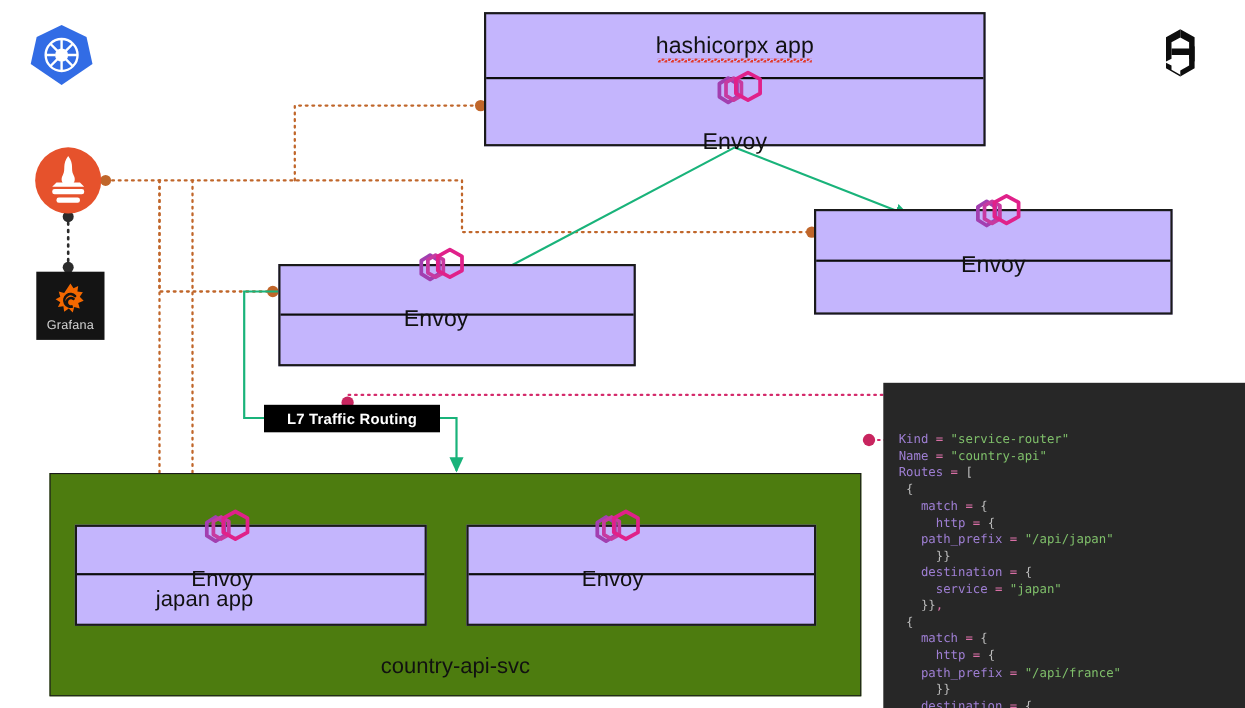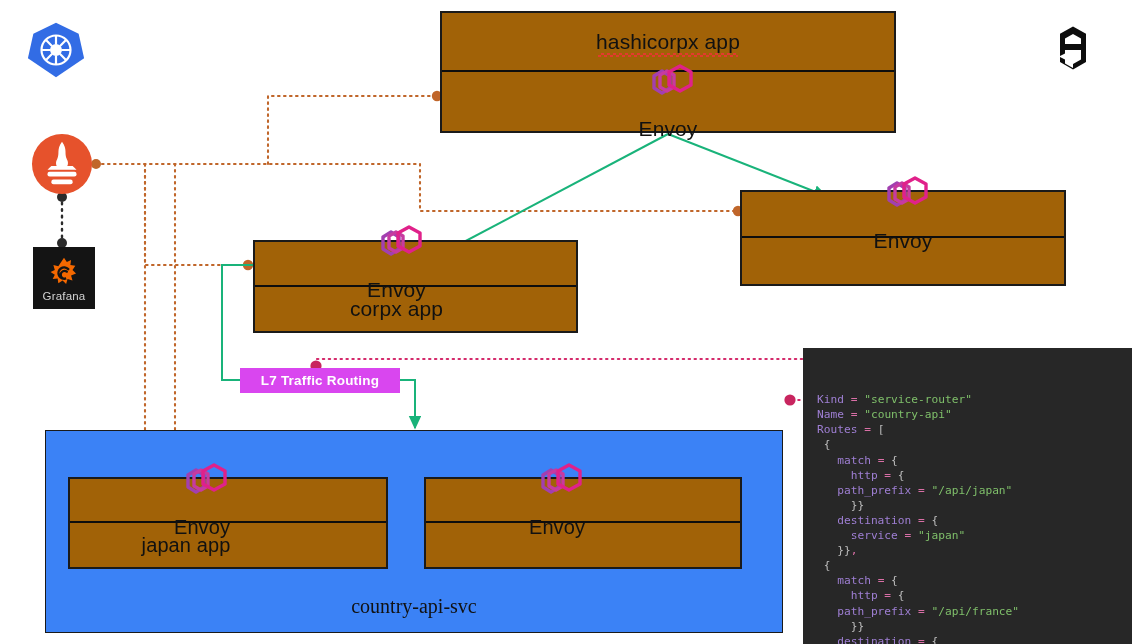--- a/index.html
+++ b/index.html
@@ -1,36 +1,36 @@
 <!DOCTYPE html>
 <html><head>
 <meta charset="utf-8">
 <style>
   html,body{margin:0;padding:0;background:#ffffff;}
   body{width:1132px;height:644px;position:relative;overflow:hidden;
        font-family:"Liberation Sans",sans-serif;}
   #stage{position:absolute;left:0;top:0;width:1132px;height:644px;}
   svg.layer{position:absolute;left:0;top:0;width:1132px;height:644px;pointer-events:none;}
 
-  .node{position:absolute;box-sizing:border-box;background:#a16207;
+  .node{position:absolute;box-sizing:border-box;background:#c4b5fd;
         border:2px solid #1a1a1a;}
   .node .row{position:relative;box-sizing:border-box;height:50%;
              display:flex;align-items:center;justify-content:center;}
   .node .row.top{border-bottom:2.5px solid #0d0d0d;}
   .lbl{font-size:21px;color:#111;letter-spacing:.1px;white-space:nowrap;}
   .lbl.sm{font-size:20px;}
   .envoy-wrap{display:flex;align-items:center;gap:14px;flex-direction:column;}
   .envoy-ico{width:52px;height:40px;flex:0 0 auto;}
 
-  .container-box{position:absolute;box-sizing:border-box;background:#3b82f6;
-      border:1.8px solid #1a1a1a;font-family:Liberation Serif, serif;}
+  .container-box{position:absolute;box-sizing:border-box;background:#4d7c0f;
+      border:1.8px solid #1a1a1a;}
   .container-cap{position:absolute;left:0;right:0;bottom:14px;text-align:center;
       font-size:20px;color:#111;}
 
-  .badge{position:absolute;background:#d946ef;color:#fff;font-weight:bold;
+  .badge{position:absolute;background:#000000;color:#fff;font-weight:bold;
       font-size:13.5px;display:flex;align-items:center;justify-content:center;
       letter-spacing:.2px;}
 
   .spell{position:relative;}
   .spell::after{content:"";position:absolute;left:2px;right:2px;bottom:-3px;height:4px;
       background-image:
         radial-gradient(circle at 1.5px 3px, #e23b2e 1.2px, transparent 1.4px),
         radial-gradient(circle at 4.5px 1px, #e23b2e 1.2px, transparent 1.4px);
       background-size:6px 4px;background-repeat:repeat-x;}
 
@@ -196,23 +196,20 @@
             <g fill="none" stroke-width="3.4" stroke-linejoin="round">
               <path d="M12,13 L20,8 L28,13 V25 L20,30 L12,25 Z" stroke="#a23fb0"></path>
               <path d="M18,12 L25,8 L32,12 V24 L25,28 L18,24 Z" stroke="#c73aa0"></path>
               <path d="M27,9 L38,3 L49,9 V22 L38,28 L27,22 Z" stroke="#e0218a"></path>
             </g>
           </svg>
         </span>
         <span class="lbl">Envoy</span>
       </span>
     </div>
-    <div class="row">
-      <span class="lbl" style="margin-right:38px;">corpx app</span>
-    </div>
   </div>
 
   <div class="container-box" style="left:45px;top:430px;width:738px;height:203px;">
     <div class="container-cap">country-api-svc</div>
   </div>
 
   <div class="node" style="left:68px;top:477px;width:320px;height:92px;">
     <div class="row top">
       <span class="envoy-wrap" style="margin-right:52px;">
         <span class="envoy-ico">

